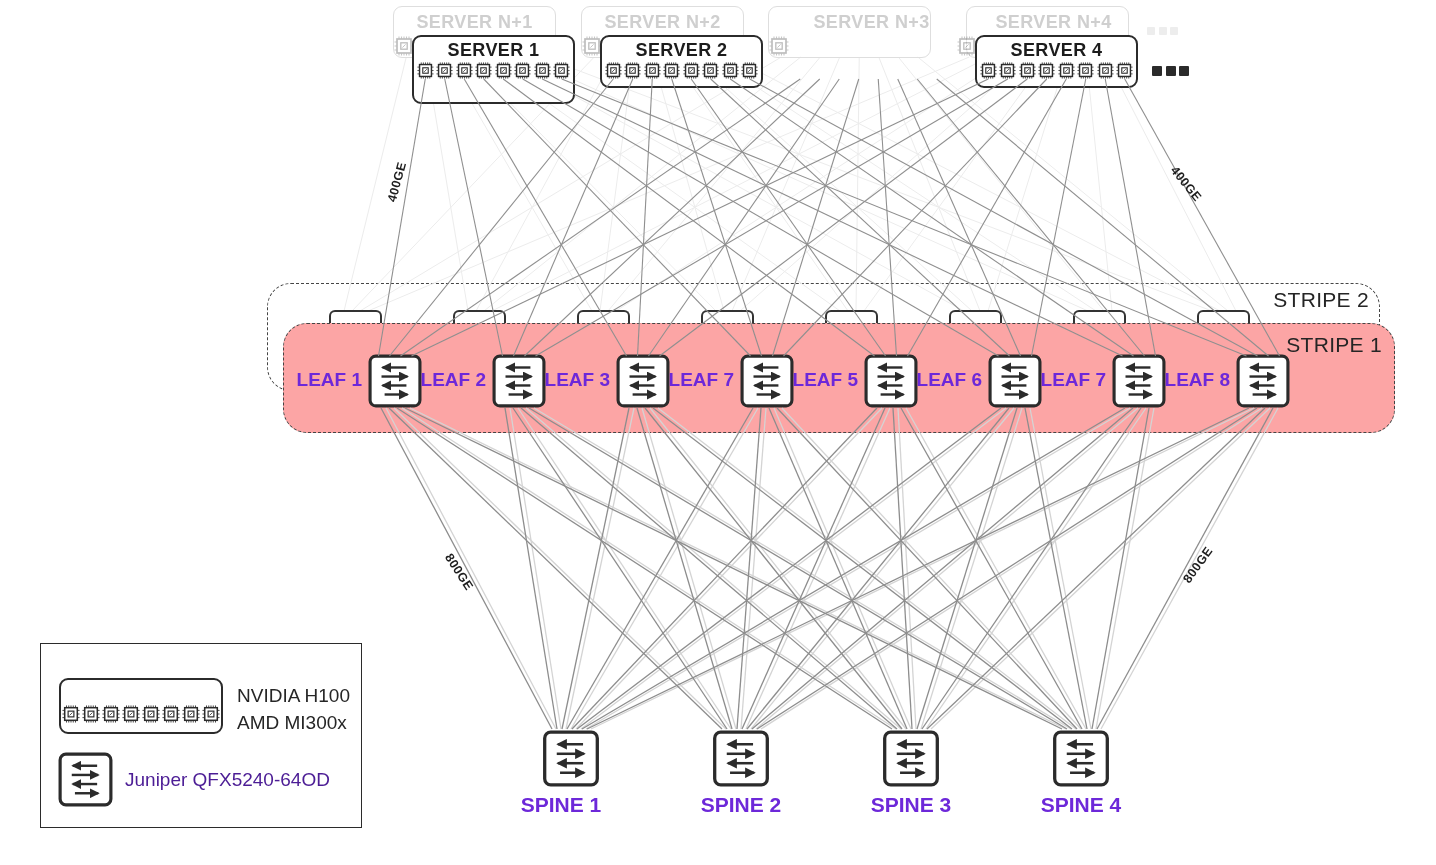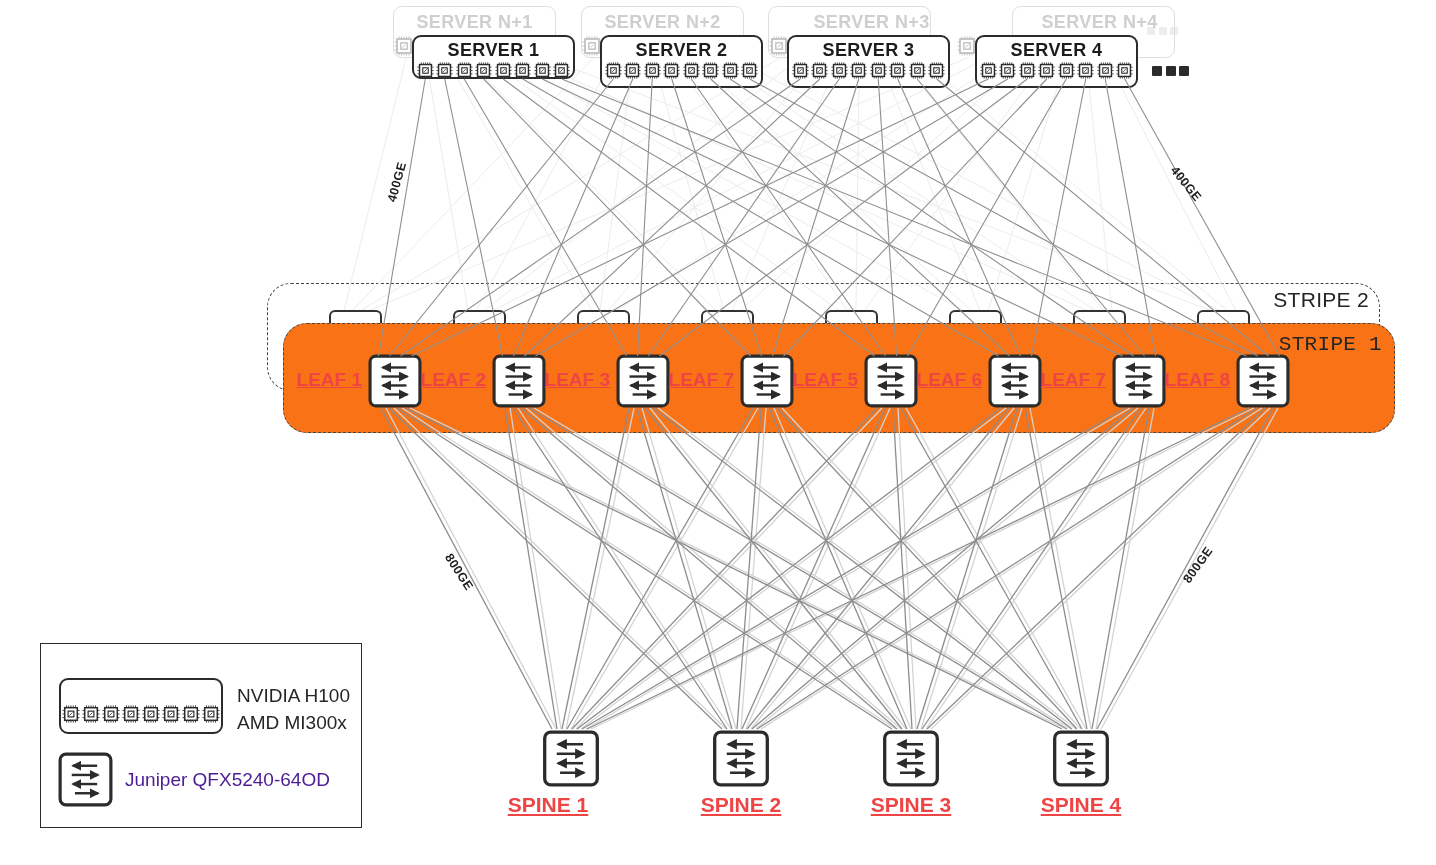--- a/index.html
+++ b/index.html
@@ -3,33 +3,33 @@
 <meta charset="utf-8">
 <title>AI Fabric Topology</title>
 <style>
   html,body{margin:0;padding:0;background:#fff;}
   .canvas{position:relative;width:1436px;height:865px;background:#fff;
     font-family:"Liberation Sans",sans-serif;overflow:hidden;color:#222;}
   svg.layer{position:absolute;left:0;top:0;pointer-events:none;}
   
   .stripe{position:absolute;box-sizing:border-box;border:1.4px dashed #454545;border-radius:24px;}
   .stripe2{z-index:1;background:transparent;}
-  .stripe1{z-index:3;background:#f97316;font-family:Liberation Mono, monospace;}
+  .stripe1{z-index:3;background:#fca5a5;}
   .stripe-label{position:absolute;font-size:21px;color:#252525;font-weight:400;letter-spacing:.3px;}
   
   .server{position:absolute;box-sizing:border-box;border:2.2px solid #2b2b2b;border-radius:9px;
     background:#fff;z-index:4;text-align:center;}
   .server-title{font-weight:bold;font-size:18px;letter-spacing:.4px;color:#1c1c1c;margin-top:3px;}
   .chip-row{display:flex;justify-content:center;gap:2.5px;margin-top:1px;}
   .ghost-server{position:absolute;box-sizing:border-box;border:1.6px solid #dedede;border-radius:9px;
     z-index:4;text-align:center;font-weight:bold;font-size:18px;letter-spacing:.4px;color:#cfcfcf;padding-top:5px;}
   .ghost-chip{position:absolute;z-index:4;opacity:.3;}
   .ghost-leaf-top{position:absolute;box-sizing:border-box;border:2.2px solid #333;border-bottom:none;
     border-radius:6px 6px 0 0;background:#fff;z-index:2;}
-  .leaf-label,.spine-label{position:absolute;font-weight:bold;color:#ef4444;z-index:4;text-decoration:underline;}
+  .leaf-label,.spine-label{position:absolute;font-weight:bold;color:#6d28d9;z-index:4;}
   .leaf-label{font-size:19px;text-align:right;}
   .spine-label{font-size:21px;text-align:center;}
   .switch-icon{position:absolute;z-index:4;}
   .rot-label{position:absolute;font-weight:bold;font-size:12.5px;color:#1e1e1e;z-index:6;letter-spacing:.4px;white-space:nowrap;}
   
   .dots{position:absolute;display:flex;gap:3.5px;z-index:4;}
   .dot{width:10px;height:10px;background:#2b2b2b;border-radius:1px;}
   .dots.ghost .dot{width:8px;height:8px;background:#ededed;}
   
   .legend{position:absolute;left:40px;top:643px;width:322px;height:185px;border:1.6px solid #2b2b2b;
@@ -272,25 +272,25 @@
         <use href="#chip-sym"></use>
       </svg></div>
     <div class="ghost-server" style="left: 581px; top: 6px; width: 163px; height: 52px;">SERVER N+2</div>
     <div class="ghost-chip" style="left: 582px; top: 36px;"><svg width="20" height="20">
         <use href="#chip-sym"></use>
       </svg></div>
     <div class="ghost-server" style="left: 768px; top: 6px; width: 163px; height: 52px; padding-left: 44px;">SERVER N+3</div>
     <div class="ghost-chip" style="left: 769px; top: 36px;"><svg width="20" height="20">
         <use href="#chip-sym"></use>
       </svg></div>
-    <div class="ghost-server" style="left: 1012px; top: 6px; width: 163px; height: 52px; padding-left: 12px;">SERVER N+4</div>
+    <div class="ghost-server" style="left: 966px; top: 6px; width: 163px; height: 52px; padding-left: 12px;">SERVER N+4</div>
     <div class="ghost-chip" style="left: 957px; top: 36px;"><svg width="20" height="20">
         <use href="#chip-sym"></use>
       </svg></div>
-    <div class="server" style="left: 412px; top: 35px; width: 163px; height: 44px;">
+    <div class="server" style="left: 412px; top: 35px; width: 163px; height: 69px;">
       <div class="server-title">SERVER 1</div>
       <div class="chip-row">
         <svg width="17" height="17">
           <use href="#chip-sym"></use>
         </svg>
         <svg width="17" height="17">
           <use href="#chip-sym"></use>
         </svg>
         <svg width="17" height="17">
           <use href="#chip-sym"></use>
@@ -334,49 +334,20 @@
           <use href="#chip-sym"></use>
         </svg>
         <svg width="17" height="17">
           <use href="#chip-sym"></use>
         </svg>
         <svg width="17" height="17">
           <use href="#chip-sym"></use>
         </svg>
       </div>
     </div>
-    <div class="server" style="left: 787px; top: 35px; width: 163px; height: 53px;">
-      <div class="server-title">SERVER 3</div>
-      <div class="chip-row">
-        <svg width="17" height="17">
-          <use href="#chip-sym"></use>
-        </svg>
-        <svg width="17" height="17">
-          <use href="#chip-sym"></use>
-        </svg>
-        <svg width="17" height="17">
-          <use href="#chip-sym"></use>
-        </svg>
-        <svg width="17" height="17">
-          <use href="#chip-sym"></use>
-        </svg>
-        <svg width="17" height="17">
-          <use href="#chip-sym"></use>
-        </svg>
-        <svg width="17" height="17">
-          <use href="#chip-sym"></use>
-        </svg>
-        <svg width="17" height="17">
-          <use href="#chip-sym"></use>
-        </svg>
-        <svg width="17" height="17">
-          <use href="#chip-sym"></use>
-        </svg>
-      </div>
-    </div>
     <div class="server" style="left: 975px; top: 35px; width: 163px; height: 53px;">
       <div class="server-title">SERVER 4</div>
       <div class="chip-row">
         <svg width="17" height="17">
           <use href="#chip-sym"></use>
         </svg>
         <svg width="17" height="17">
           <use href="#chip-sym"></use>
         </svg>
         <svg width="17" height="17">
@@ -435,21 +406,21 @@
       <use href="#switch-sym"></use>
     </svg>
     <div class="ghost-leaf-top" style="left: 1197px; top: 310px; width: 53px; height: 16px;"></div>
     <div class="leaf-label" style="left: 1106px; top: 369px; width: 124px;">LEAF 8</div>
     <svg class="switch-icon" width="54" height="54" style="left: 1236px; top: 354px;">
       <use href="#switch-sym"></use>
     </svg>
     <svg class="switch-icon" width="58" height="57" style="left: 542px; top: 730px;">
       <use href="#switch-sym"></use>
     </svg>
-    <div class="spine-label" style="left: 478px; top: 793px; width: 140px;">SPINE 1</div>
+    <div class="spine-label" style="left: 491px; top: 793px; width: 140px;">SPINE 1</div>
     <svg class="switch-icon" width="58" height="57" style="left: 712px; top: 730px;">
       <use href="#switch-sym"></use>
     </svg>
     <div class="spine-label" style="left: 671px; top: 793px; width: 140px;">SPINE 2</div>
     <svg class="switch-icon" width="58" height="57" style="left: 882px; top: 730px;">
       <use href="#switch-sym"></use>
     </svg>
     <div class="spine-label" style="left: 841px; top: 793px; width: 140px;">SPINE 3</div>
     <svg class="switch-icon" width="58" height="57" style="left: 1052px; top: 730px;">
       <use href="#switch-sym"></use>

